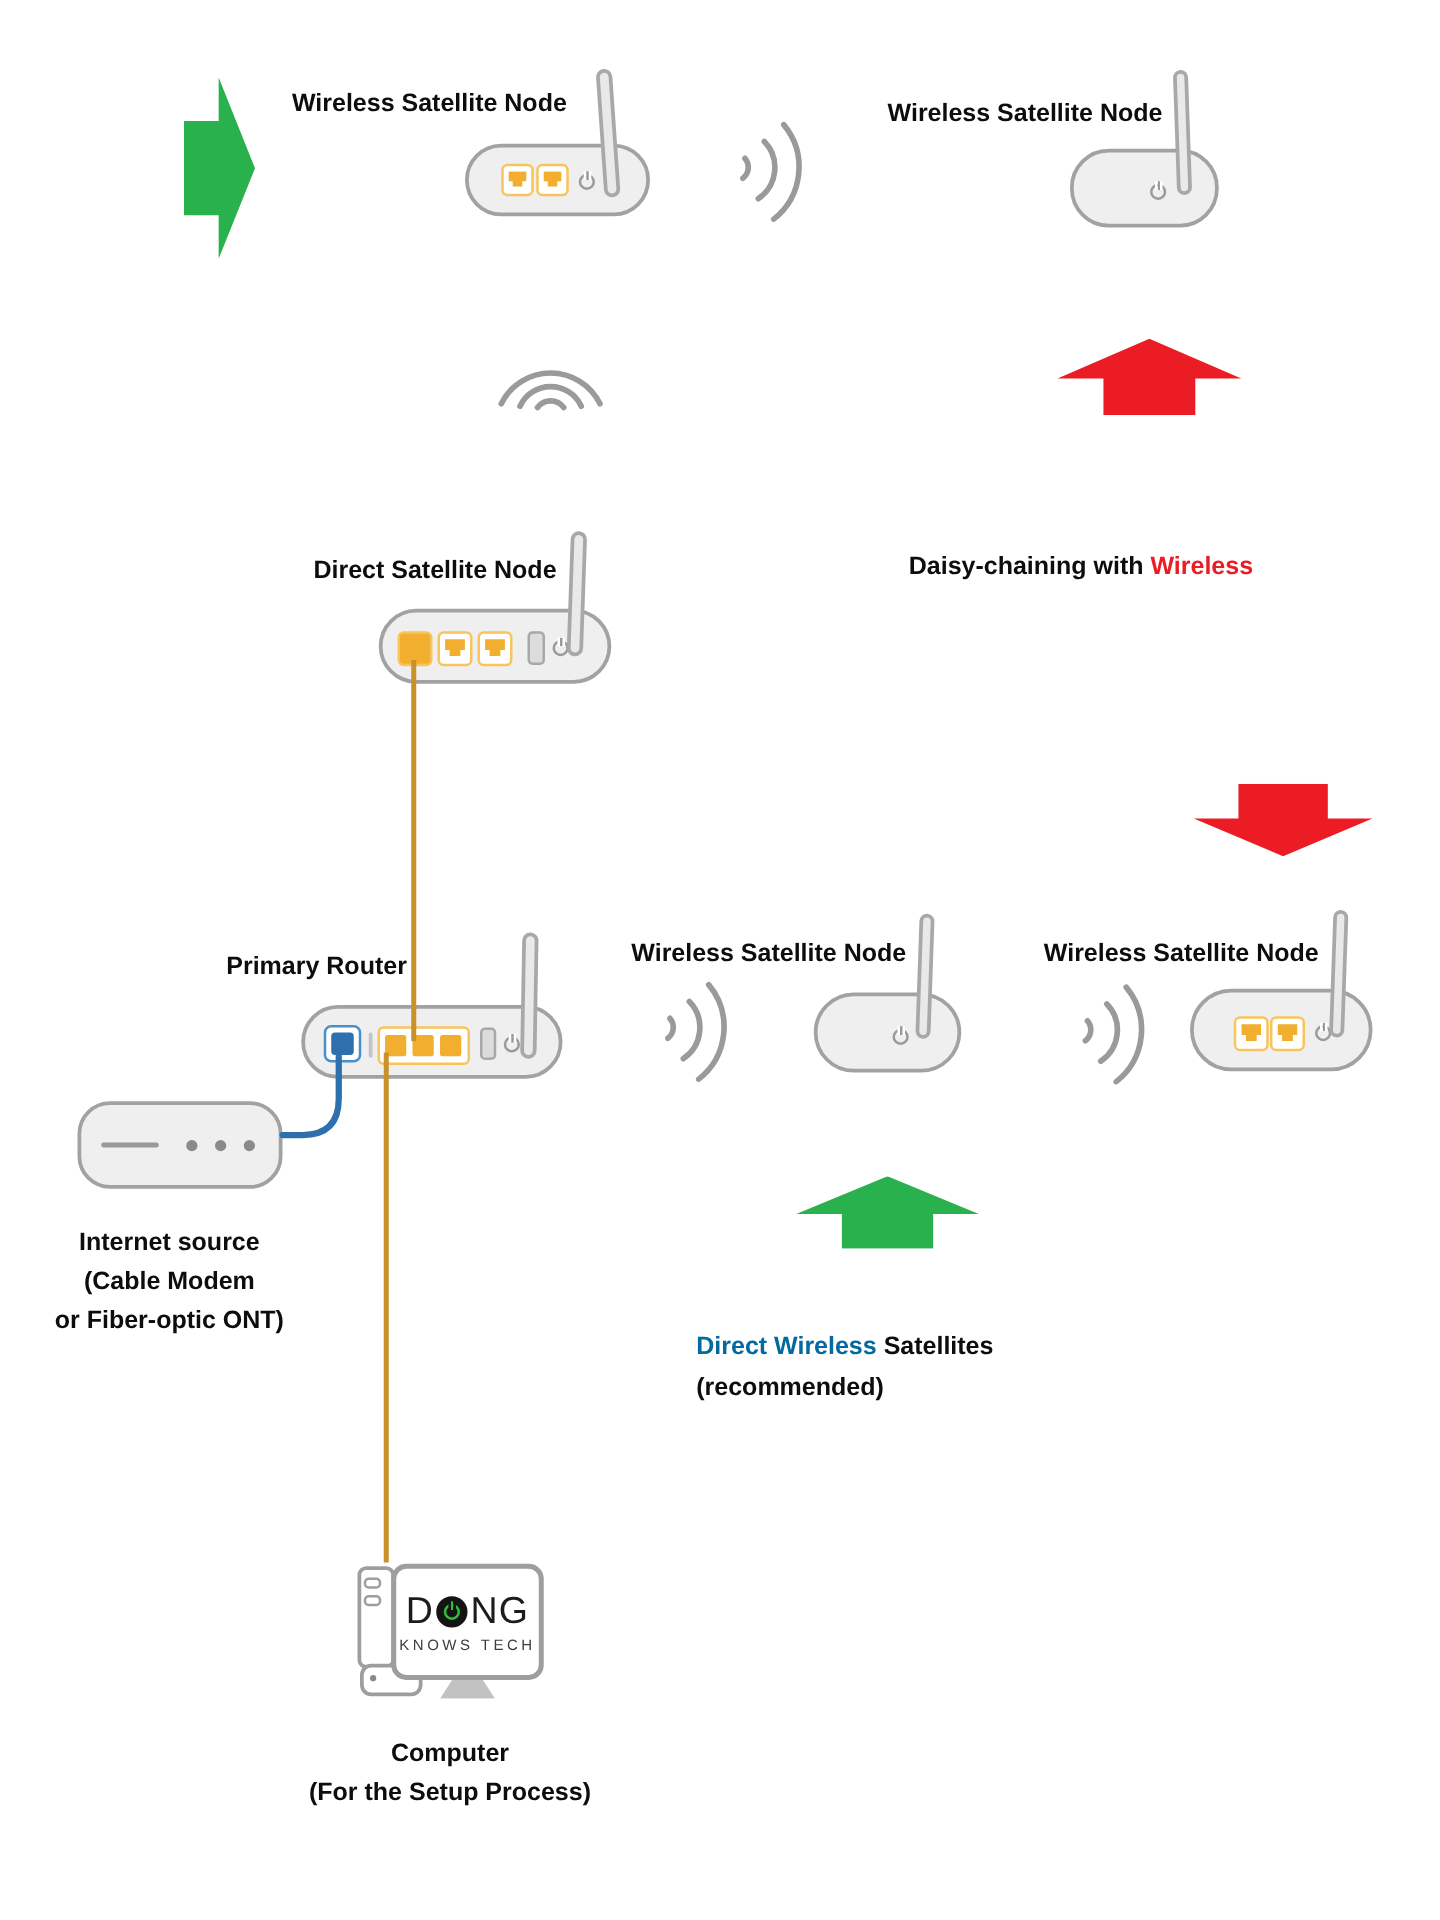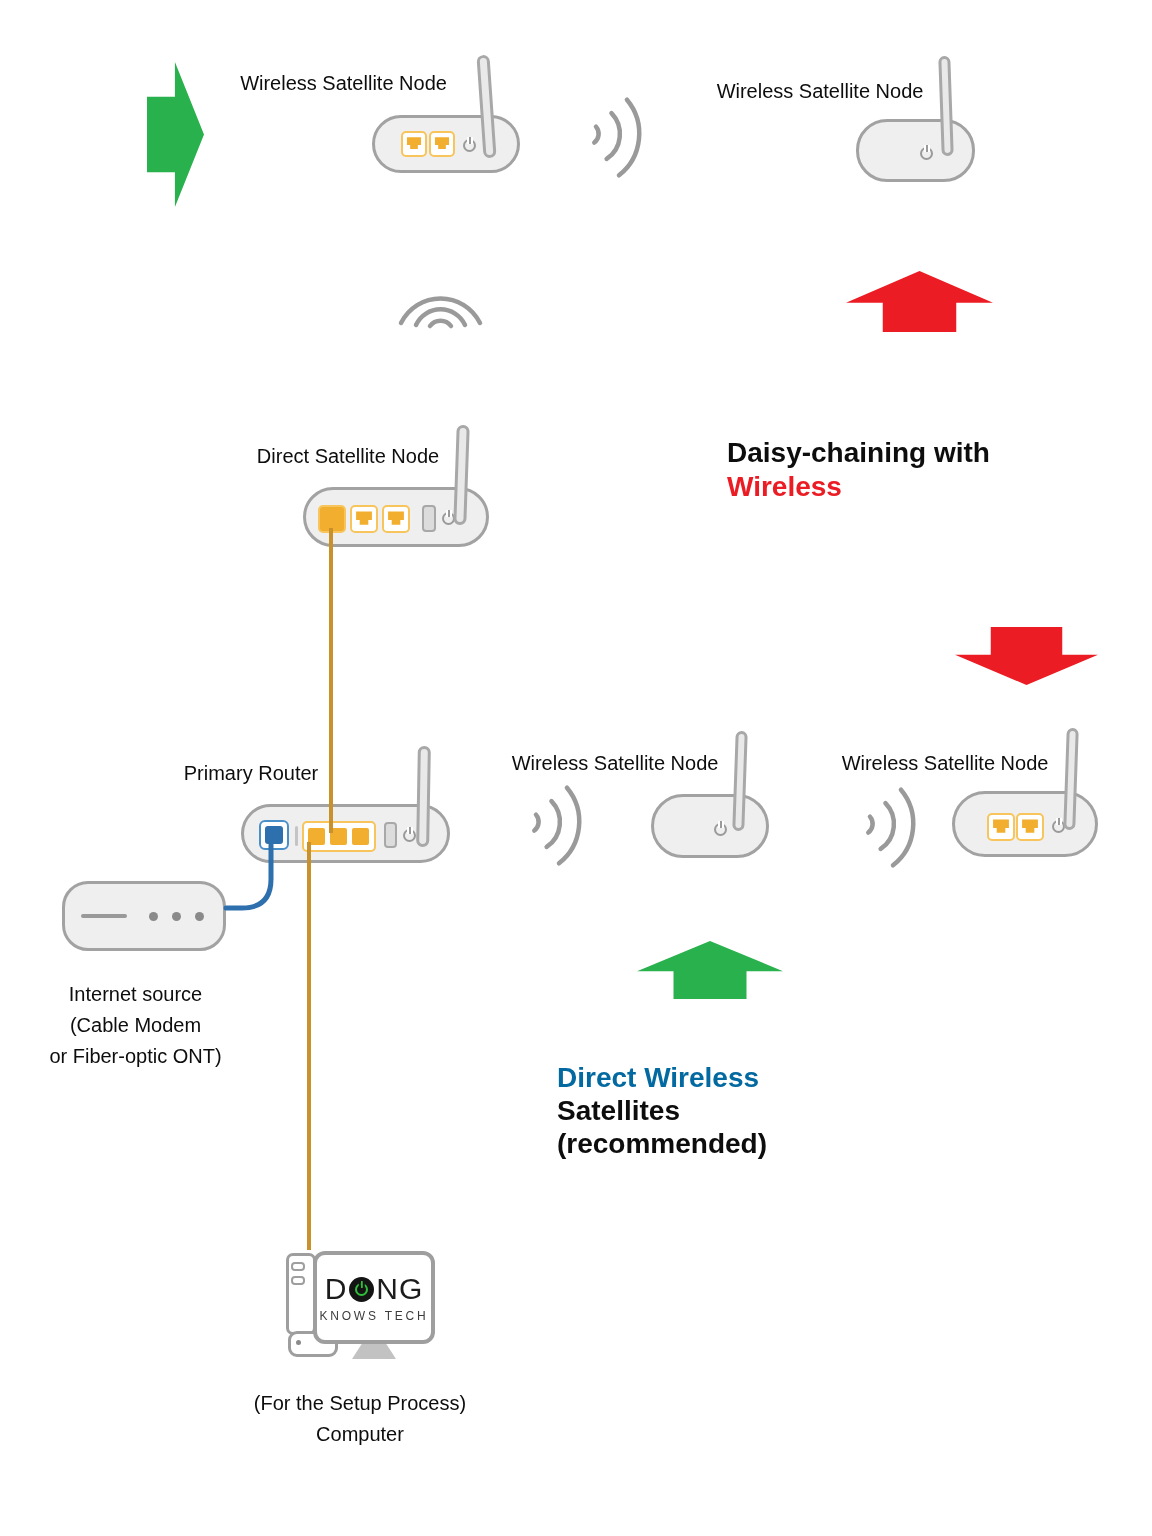--- a/index.html
+++ b/index.html
@@ -1,19 +1,19 @@
 <!DOCTYPE html>
 <html><head>
 <meta charset="utf-8">
 <style>
   html,body{margin:0;padding:0;background:#fff;}
   #canvas{position:relative;width:1152px;height:1536px;background:#ffffff;overflow:hidden;
           font-family:"Liberation Sans",sans-serif;}
   .abs{position:absolute;}
-  .lbl{position:absolute;font-weight:normal;color:#0d0d0d;font-size:20px;text-align:center;white-space:nowrap;}
+  .lbl{position:absolute;font-weight:bold;color:#0d0d0d;font-size:20px;text-align:center;white-space:nowrap;}
   .pill{position:absolute;background:#efefef;border:3px solid #a2a2a2;box-sizing:border-box;z-index:2;}
   .antenna{position:absolute;width:13px;background:#e9e9e9;border:3px solid #a8a8a8;border-radius:8px;box-sizing:border-box;z-index:3;}
   .port{position:absolute;box-sizing:border-box;border:2px solid #f7c55b;border-radius:5px;background:#fff;}
   .port.filled{background:#f2af2f;}
   .jack{position:absolute;inset:3px;background:#f2af2f;
         clip-path:polygon(6% 8%,94% 8%,94% 56%,74% 56%,74% 82%,26% 82%,26% 56%,6% 56%);}
   .wan{position:absolute;box-sizing:border-box;border:2px solid #4a90c8;border-radius:6px;background:#fff;}
   .wan-inner{position:absolute;inset:4px;background:#2e6fad;border-radius:3px;}
   .langroup{position:absolute;box-sizing:border-box;border:2px solid #f7c55b;border-radius:5px;background:#fff;
             display:flex;align-items:center;gap:5px;padding:0 4px;}
@@ -25,21 +25,21 @@
                width:2px;height:7px;background:#9a9a9a;border-left:2px solid #fff;border-right:2px solid #fff;
                background-clip:padding-box;}
   .arrow{position:absolute;z-index:1;}
   .arrow.green{background:#28b14c;}
   .arrow.red{background:#ec1c24;}
   .arrow.right{clip-path:polygon(0% 24%,49% 24%,49% 0%,100% 50%,49% 100%,49% 76%,0% 76%);}
   .arrow.up{clip-path:polygon(50% 0%,100% 52%,75% 52%,75% 100%,25% 100%,25% 52%,0% 52%);}
   .arrow.down{clip-path:polygon(25% 0%,75% 0%,75% 48%,100% 48%,50% 100%,0% 48%,25% 48%);}
   .cable{position:absolute;z-index:5;}
   .cable.orange{width:4px;background:#c9912c;}
-  .note{position:absolute;font-weight:bold;font-size:28px;line-height:34px;color:#0d0d0d;}
+  .note{position:absolute;font-weight:bold;font-size:20px;line-height:34px;color:#0d0d0d;}
   .note .red{color:#ec1c24;}
   .note .green{color:#0369a1;}
   .dot{position:absolute;width:9px;height:9px;border-radius:50%;background:#8a8a8a;}
   .modline{position:absolute;width:46px;height:4px;border-radius:2px;background:#999;}
   
   .tower{position:absolute;box-sizing:border-box;background:#fff;border:3px solid #9e9e9e;border-radius:7px;z-index:2;}
   .slot{position:absolute;box-sizing:border-box;border:2px solid #9e9e9e;border-radius:4px;background:#fff;z-index:3;}
   .monitor{position:absolute;box-sizing:border-box;background:#fff;border:4px solid #9e9e9e;border-radius:12px;z-index:4;
            display:flex;flex-direction:column;align-items:center;justify-content:center;}
   .stand{position:absolute;background:#c2c2c2;clip-path:polygon(22% 0,78% 0,100% 100%,0 100%);z-index:3;}
@@ -196,17 +196,17 @@
     <div class="logo-row">
       <span>D</span>
       <span class="logo-o">
           <span class="logo-pwr"></span>
         </span>
       <span>NG</span>
     </div>
     <div class="logo-sub">KNOWS TECH</div>
   </div>
   <div class="lbl" style="left:240px;top:1388px;width:240px;line-height:31px;white-space:normal;">
+    <div>Computer</div>
     <div>(For the Setup Process)</div>
-    <div>Computer</div>
   </div>
 
 </div>
 
 </body></html>

